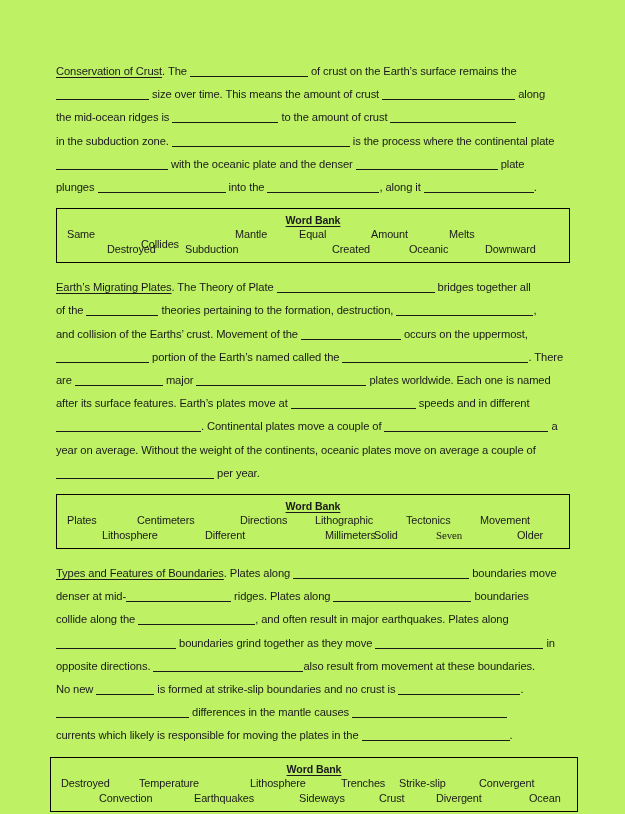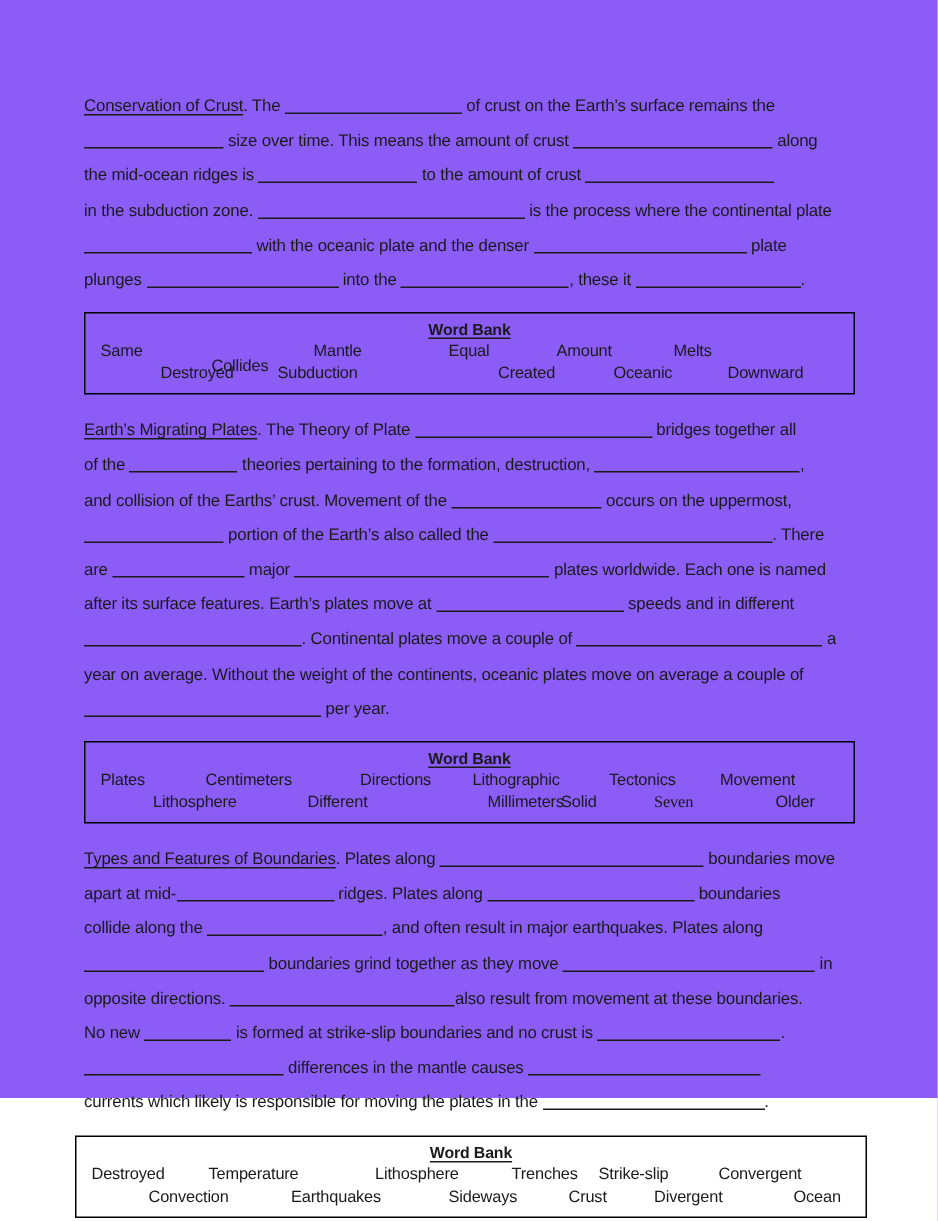--- a/index.html
+++ b/index.html
@@ -12,22 +12,22 @@
     height: 814px;
     font-family: "Liberation Sans", sans-serif;
     color: #1a1a1a;
     position: relative;
     overflow: hidden;
   }
   .page {
     position: absolute;
     left: 0; top: 0;
     width: 625px;
-    height: 732px;
-    background: #8b5cf6;
+    height: 814px;
+    background: #bef264;
   }
   .content {
     position: absolute;
     left: 56px;
     top: 60px;
     width: 514px;
   }
   .para {
     font-size: 11.2px;
     line-height: 23.2px;
@@ -94,50 +94,50 @@
 
 <div class="page">
   <div class="content">
 
     <div class="para" id="sec-0">
         <span class="ln"><span class="heading">Conservation of Crust</span><span>. The </span><span class="blank" style="width: 118px;"></span><span> of crust on the Earth’s surface remains the</span></span>
         <span class="ln"><span class="blank" style="width: 93px;"></span><span> size over time. This means the amount of crust </span><span class="blank" style="width: 133px;"></span><span> along</span></span>
         <span class="ln"><span>the mid-ocean ridges is </span><span class="blank" style="width: 106px;"></span><span> to the amount of crust </span><span class="blank" style="width: 126px;"></span></span>
         <span class="ln"><span>in the subduction zone. </span><span class="blank" style="width: 178px;"></span><span> is the process where the continental plate</span></span>
         <span class="ln"><span class="blank" style="width: 112px;"></span><span> with the oceanic plate and the denser </span><span class="blank" style="width: 142px;"></span><span> plate</span></span>
-        <span class="ln"><span>plunges </span><span class="blank" style="width: 128px;"></span><span> into the </span><span class="blank" style="width: 112px;"></span><span>, these it </span><span class="blank" style="width: 110px;"></span><span>.</span></span>
+        <span class="ln"><span>plunges </span><span class="blank" style="width: 128px;"></span><span> into the </span><span class="blank" style="width: 112px;"></span><span>, along it </span><span class="blank" style="width: 110px;"></span><span>.</span></span>
       </div>
     <div class="spacer-sm"></div>
     <div id="wordbank-0-holder">
         <div class="wordbank" id="wordbank-1">
           <div class="wb-title">Word Bank</div>
           <div class="wb-row">
             <span class="w" style="left: 10px; text-align: right;">Same</span>
             <span class="w" style="left: 84px; margin-top: 10px;">Collides</span>
-            <span class="w" style="left: 152px;">Mantle</span>
+            <span class="w" style="left: 178px;">Mantle</span>
             <span class="w" style="left: 242px;">Equal</span>
             <span class="w" style="left: 314px;">Amount</span>
             <span class="w" style="left: 392px;">Melts</span>
           </div>
           <div class="wb-row">
             <span class="w" style="left: 50px;">Destroyed</span>
             <span class="w" style="left: 128px;">Subduction</span>
             <span class="w" style="left: 275px;">Created</span>
             <span class="w" style="left: 352px;">Oceanic</span>
             <span class="w" style="left: 428px;">Downward</span>
           </div>
         </div>
       </div>
     <div class="spacer-md"></div>
 
     <div class="para" id="sec-1">
         <span class="ln"><span class="heading">Earth’s Migrating Plates</span><span>. The Theory of Plate </span><span class="blank" style="width: 158px;"></span><span> bridges together all</span></span>
         <span class="ln"><span>of the </span><span class="blank" style="width: 72px;"></span><span> theories pertaining to the formation, destruction, </span><span class="blank" style="width: 137px;"></span><span>,</span></span>
         <span class="ln"><span>and collision of the Earths’ crust. Movement of the </span><span class="blank" style="width: 100px;"></span><span> occurs on the uppermost,</span></span>
-        <span class="ln"><span class="blank" style="width: 93px;"></span><span> portion of the Earth’s also called the </span><span class="blank" style="width: 186px;"></span><span>. There</span></span>
+        <span class="ln"><span class="blank" style="width: 93px;"></span><span> portion of the Earth’s named called the </span><span class="blank" style="width: 186px;"></span><span>. There</span></span>
         <span class="ln"><span>are </span><span class="blank" style="width: 88px;"></span><span> major </span><span class="blank" style="width: 170px;"></span><span> plates worldwide. Each one is named</span></span>
         <span class="ln"><span>after its surface features. Earth’s plates move at </span><span class="blank" style="width: 125px;"></span><span> speeds and in different</span></span>
         <span class="ln"><span class="blank" style="width: 145px;"></span><span>. Continental plates move a couple of </span><span class="blank" style="width: 164px;"></span><span> a</span></span>
         <span class="ln"><span>year on average. Without the weight of the continents, oceanic plates move on average a couple of</span></span>
         <span class="ln"><span class="blank" style="width: 158px;"></span><span> per year.</span></span>
       </div>
     <div class="spacer-sm"></div>
     <div id="wordbank-1-holder">
         <div class="wordbank" id="wordbank-2">
           <div class="wb-title">Word Bank</div>
@@ -156,21 +156,21 @@
             <span class="w" style="left: 317px;">Solid</span>
             <span class="w" style="left: 379px; font-family: Liberation Serif, serif;">Seven</span>
             <span class="w" style="left: 460px;">Older</span>
           </div>
         </div>
       </div>
     <div class="spacer-md"></div>
 
     <div class="para" id="sec-2">
         <span class="ln"><span class="heading">Types and Features of Boundaries</span><span>. Plates along </span><span class="blank" style="width: 176px;"></span><span> boundaries move</span></span>
-        <span class="ln"><span>apart at mid-</span><span class="blank" style="width: 105px;"></span><span> ridges. Plates along </span><span class="blank" style="width: 138px;"></span><span> boundaries</span></span>
+        <span class="ln"><span>denser at mid-</span><span class="blank" style="width: 105px;"></span><span> ridges. Plates along </span><span class="blank" style="width: 138px;"></span><span> boundaries</span></span>
         <span class="ln"><span>collide along the </span><span class="blank" style="width: 117px;"></span><span>, and often result in major earthquakes. Plates along</span></span>
         <span class="ln"><span class="blank" style="width: 120px;"></span><span> boundaries grind together as they move </span><span class="blank" style="width: 168px;"></span><span> in</span></span>
         <span class="ln"><span>opposite directions. </span><span class="blank" style="width: 150px;"></span><span>also result from movement at these boundaries.</span></span>
         <span class="ln"><span>No new </span><span class="blank" style="width: 58px;"></span><span> is formed at strike-slip boundaries and no crust is </span><span class="blank" style="width: 122px;"></span><span>.</span></span>
         <span class="ln"><span class="blank" style="width: 133px;"></span><span> differences in the mantle causes </span><span class="blank" style="width: 155px;"></span></span>
         <span class="ln"><span>currents which likely is responsible for moving the plates in the </span><span class="blank" style="width: 148px;"></span><span>.</span></span>
       </div>
     <div class="spacer-sm"></div>
     <div id="wordbank-2-holder">
         <div class="wordbank" id="wordbank-3">

